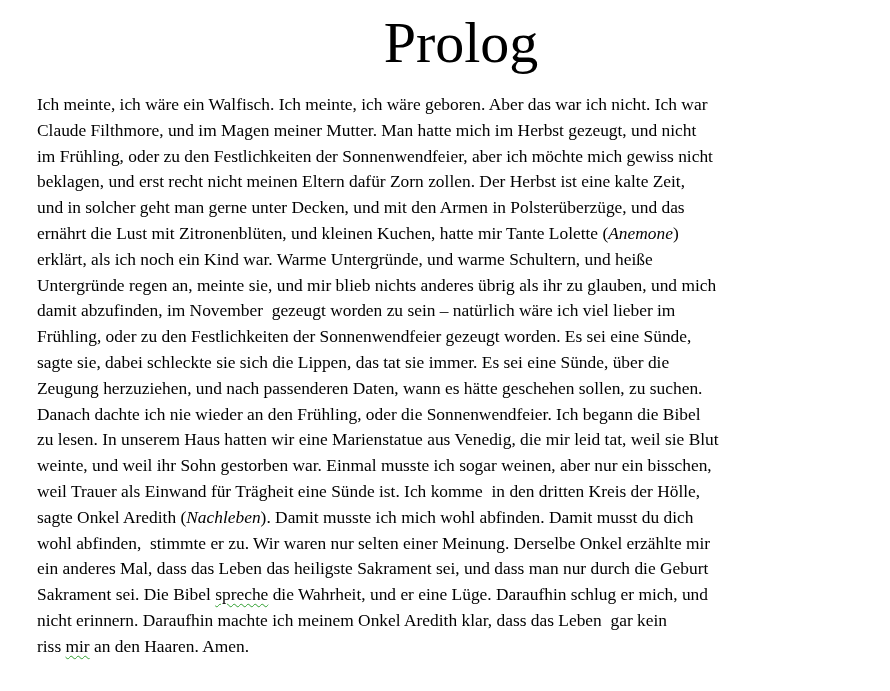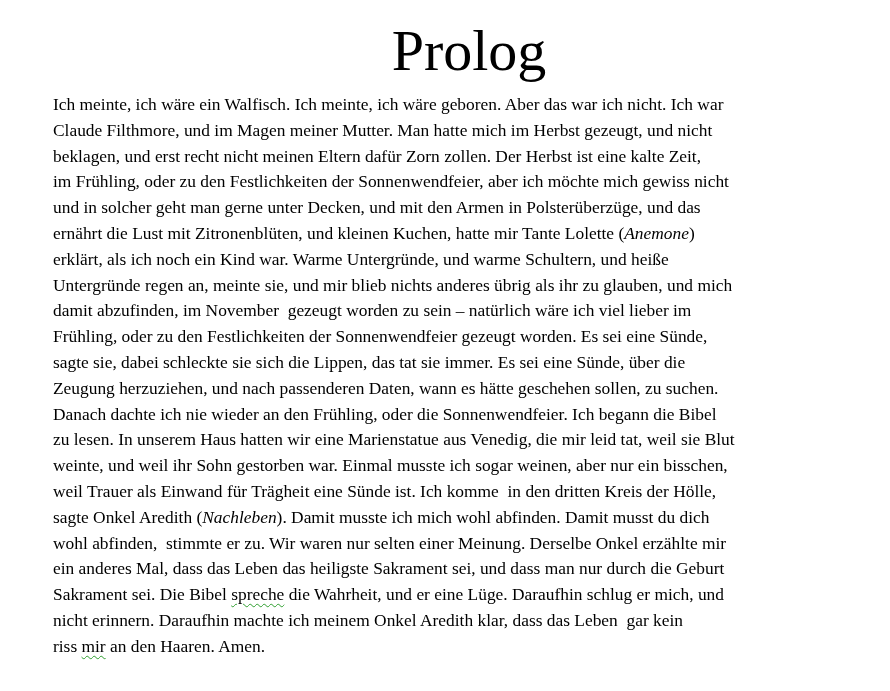--- a/index.html
+++ b/index.html
@@ -24,55 +24,54 @@
     }
     .title {
       position: absolute;
       left: 0;
       top: 2px;
       width: 826px;
       text-align: center;
       font-size: 58px;
       line-height: 66px;
       font-weight: normal;
-      margin: 16px;
+      margin: 8px;
       letter-spacing: 0px;
       padding-left: 40px;
     }
     .body-text {
       position: absolute;
       left: 37px;
       top: 92px;
       width: 820px;
       font-size: 17.4px;
       line-height: 25.8px;
     }
     .line {
       display: block;
       white-space: pre;
-      margin-left: 16px;
     }
     .line span { white-space: pre; }
     .italic { font-style: italic; }
     .spell {
       text-decoration: underline wavy #2e9e2e;
       text-decoration-thickness: 1px;
       text-underline-offset: 3px;
     }
   </style>
 </head>
 <body>
 
 <div class="page">
   <h1 class="title">Prolog</h1>
   <div class="body-text" id="body-text">
       <span class="line"><span>Ich meinte, ich wäre ein Walfisch. Ich meinte, ich wäre geboren. Aber das war ich nicht. Ich war</span></span>
       <span class="line"><span>Claude Filthmore, und im Magen meiner Mutter. Man hatte mich im Herbst gezeugt, und nicht</span></span>
+      <span class="line"><span>im Frühling, oder zu den Festlichkeiten der Sonnenwendfeier, aber ich möchte mich gewiss nicht</span></span>
       <span class="line"><span>beklagen, und erst recht nicht meinen Eltern dafür Zorn zollen. Der Herbst ist eine kalte Zeit,</span></span>
-      <span class="line"><span>im Frühling, oder zu den Festlichkeiten der Sonnenwendfeier, aber ich möchte mich gewiss nicht</span></span>
       <span class="line"><span>und in solcher geht man gerne unter Decken, und mit den Armen in Polsterüberzüge, und das</span></span>
       <span class="line"><span>ernährt die Lust mit Zitronenblüten, und kleinen Kuchen, hatte mir Tante Lolette (</span><span class="italic">Anemone</span><span>)</span></span>
       <span class="line"><span>erklärt, als ich noch ein Kind war. Warme Untergründe, und warme Schultern, und heiße</span></span>
       <span class="line"><span>Untergründe regen an, meinte sie, und mir blieb nichts anderes übrig als ihr zu glauben, und mich</span></span>
       <span class="line"><span>damit abzufinden, im November  gezeugt worden zu sein – natürlich wäre ich viel lieber im</span></span>
       <span class="line"><span>Frühling, oder zu den Festlichkeiten der Sonnenwendfeier gezeugt worden. Es sei eine Sünde,</span></span>
       <span class="line"><span>sagte sie, dabei schleckte sie sich die Lippen, das tat sie immer. Es sei eine Sünde, über die</span></span>
       <span class="line"><span>Zeugung herzuziehen, und nach passenderen Daten, wann es hätte geschehen sollen, zu suchen.</span></span>
       <span class="line"><span>Danach dachte ich nie wieder an den Frühling, oder die Sonnenwendfeier. Ich begann die Bibel</span></span>
       <span class="line"><span>zu lesen. In unserem Haus hatten wir eine Marienstatue aus Venedig, die mir leid tat, weil sie Blut</span></span>

